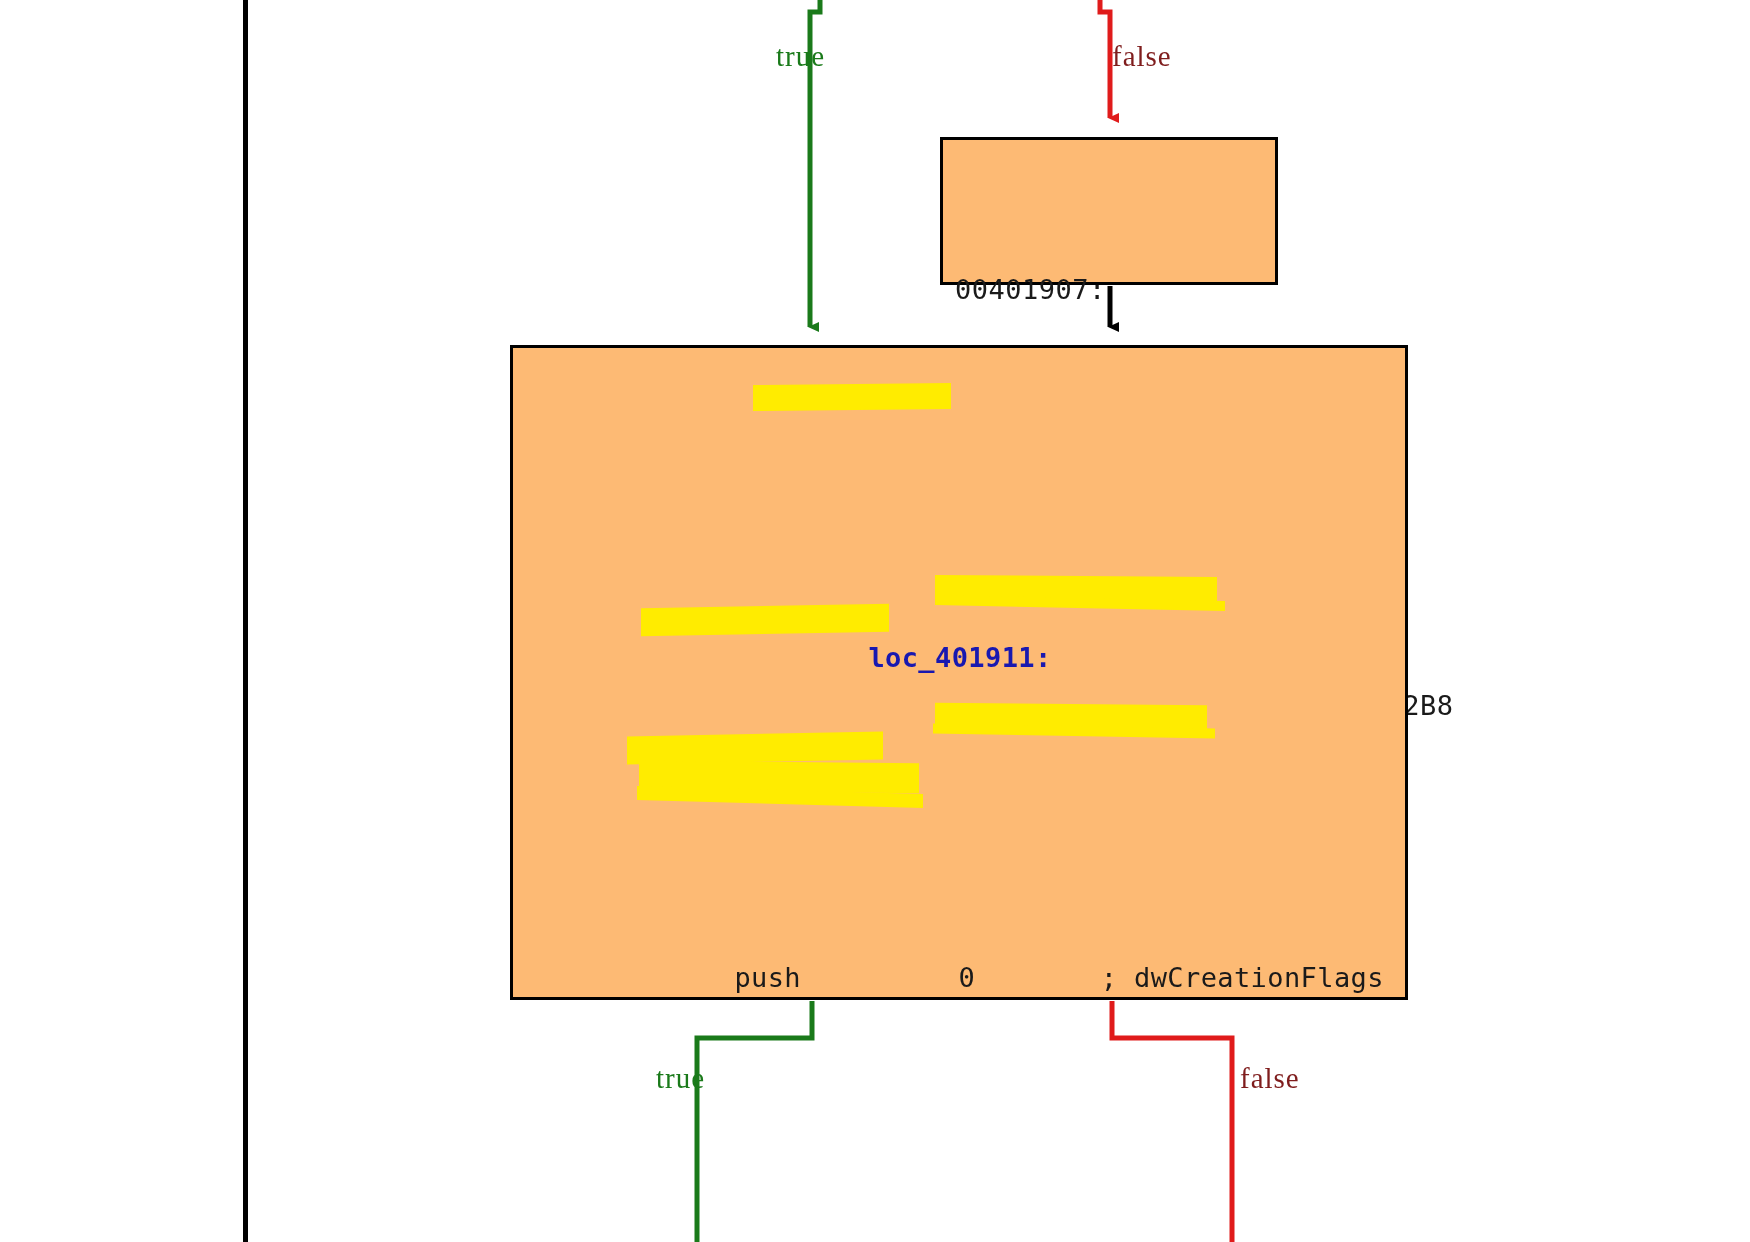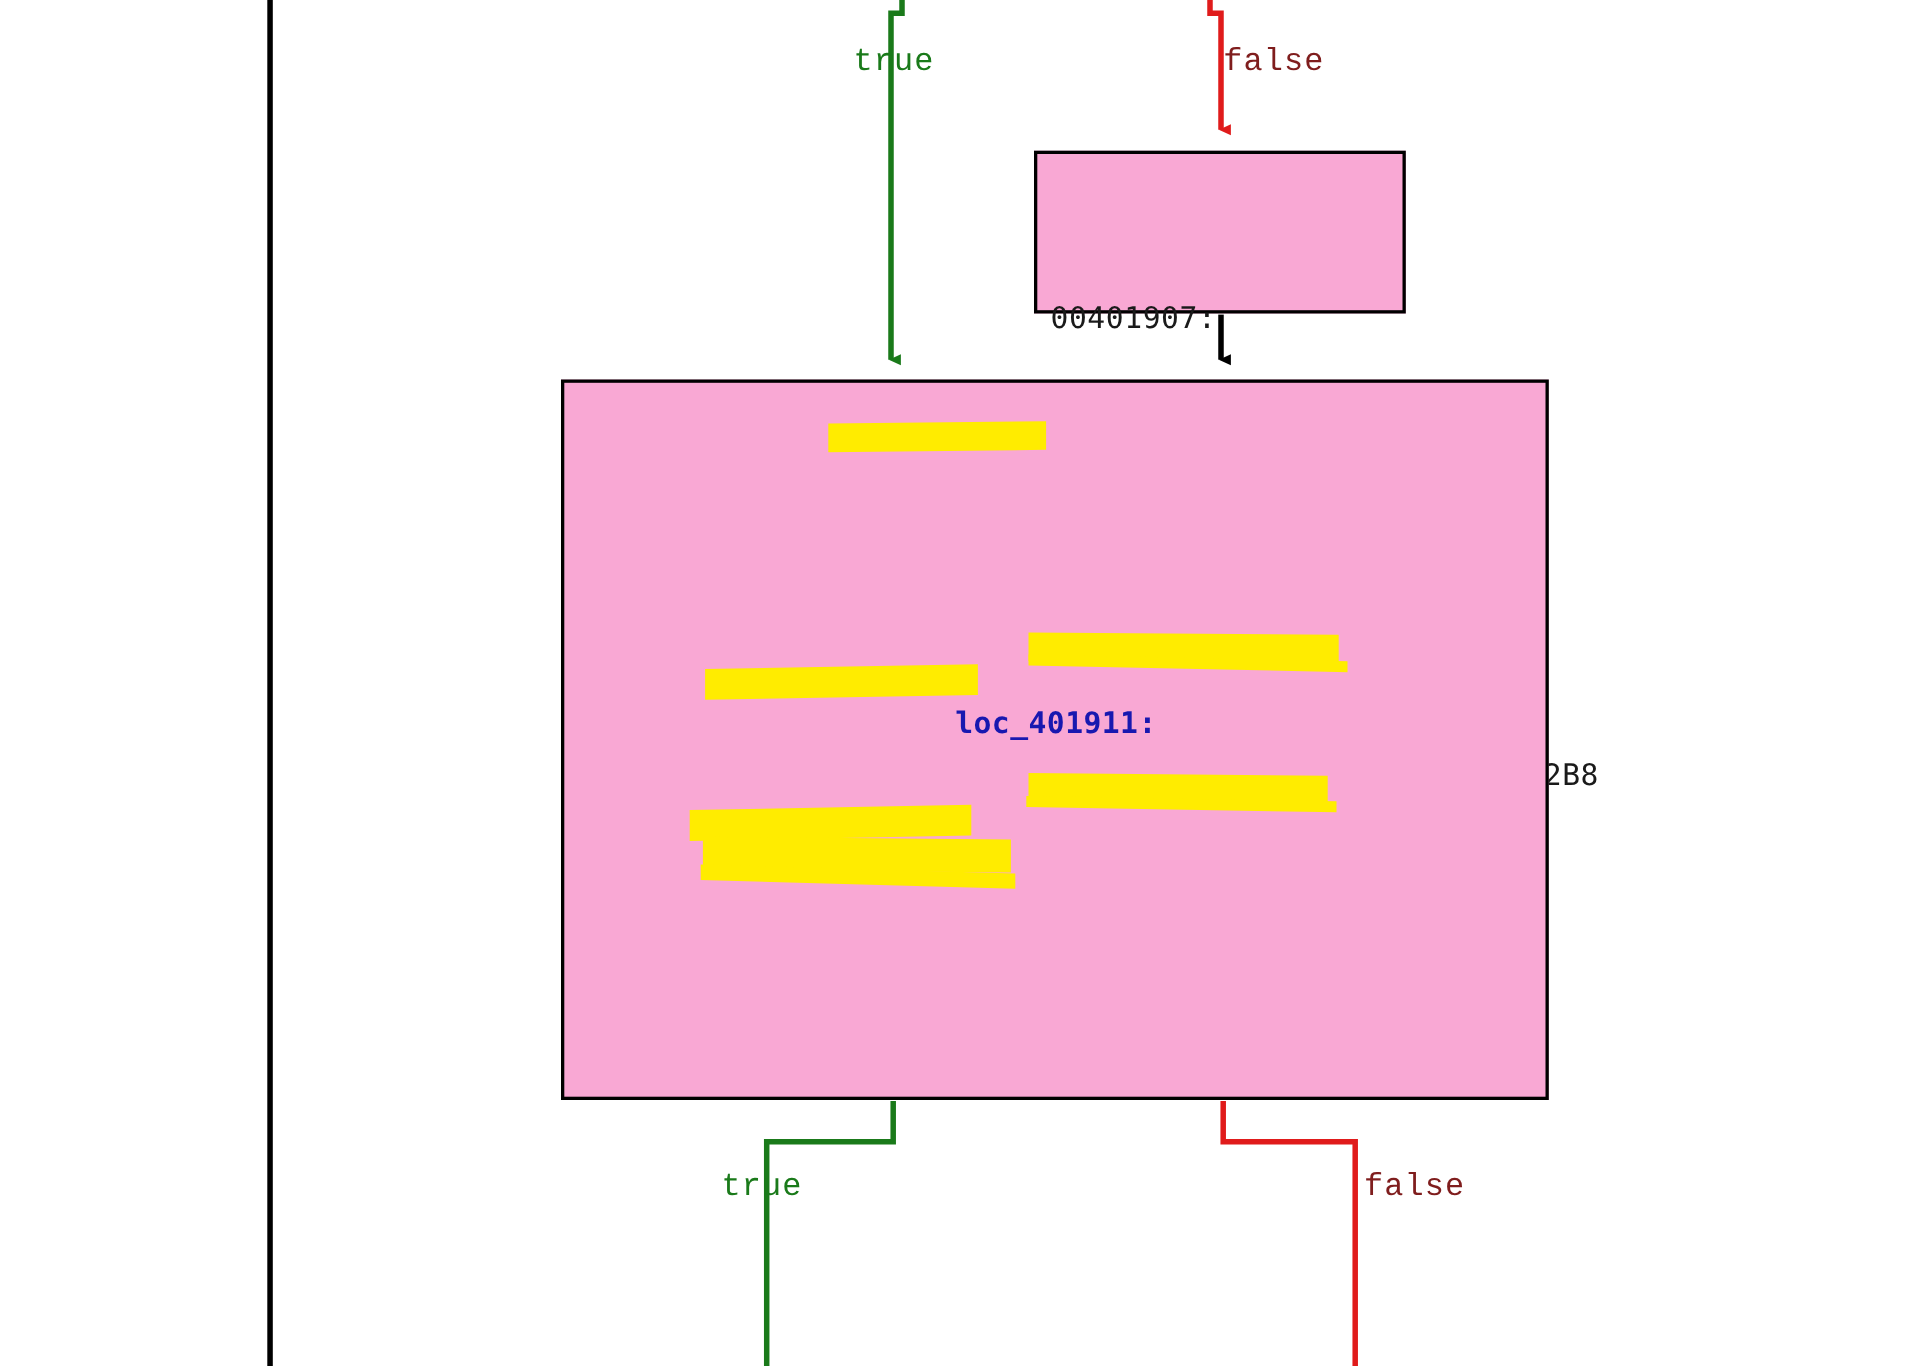--- a/index.html
+++ b/index.html
@@ -30,21 +30,21 @@
     left: 243px;
     top: 0;
     width: 5px;
     height: 1242px;
     background: #000000;
   }
 
   
   .block {
     position: absolute;
-    background: #f9a8d4;
+    background: #fdba74;
     border: 3px solid #000000;
     box-sizing: border-box;
     z-index: 5;
   }
   .block-inner {
     padding: 6px 10px 8px 12px;
     white-space: pre;
     font-family: "DejaVu Sans Mono", "Liberation Mono", monospace;
     color: #1a1a1a;
   }
@@ -129,21 +129,21 @@
     left: 0; top: 0;
     width: 1750px;
     height: 1242px;
     z-index: 2;
     overflow: visible;
   }
 
   
   .edge-label {
     position: absolute;
-    font-family: Liberation Mono, monospace;
+    font-family: Liberation Serif, serif;
     font-size: 29px;
     letter-spacing: 1px;
     z-index: 6;
   }
   .lbl-true  { color: #1a7a1a; }
   .lbl-false { color: #7f1d1d; margin-left: 44px; }
 </style>
 </head>
 <body>
 
@@ -229,20 +229,23 @@
 
       <div class="code-stack">
 
         <span class="code-line label-line">loc_401911:</span>
 
         
 
         
 
         
+        <span class="code-line">
+          <span class="mnem">push</span><span class="ops-pad">0</span><span class="cmt">; dwCreationFlags</span>
+        </span>
 
         
         
 
         
         
 
         
         
 

